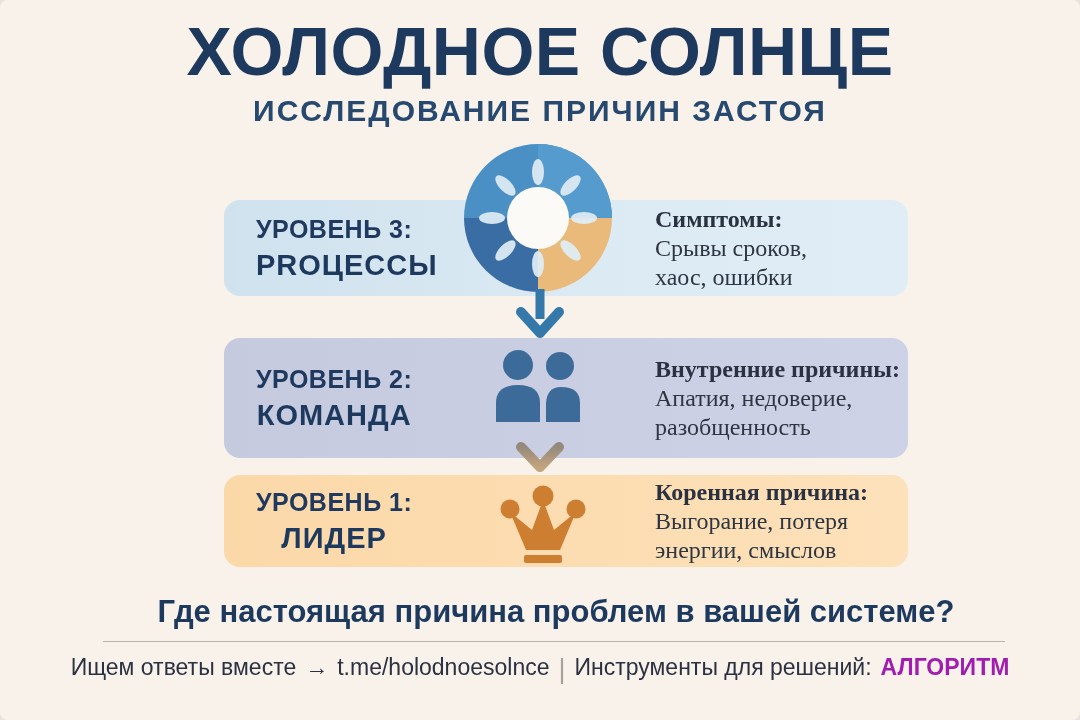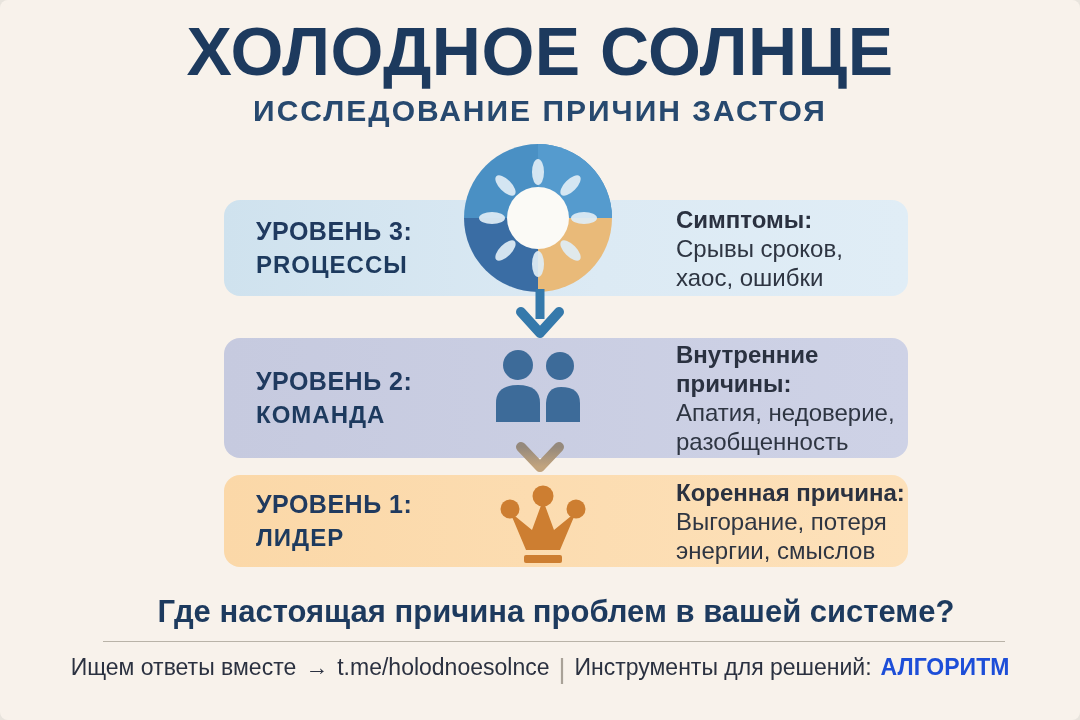--- a/index.html
+++ b/index.html
@@ -11,41 +11,41 @@
   .subtitle{position:absolute;top:94px;left:0;width:100%;text-align:center;
             font-size:30px;font-weight:700;color:#27496f;letter-spacing:2px;}
 
   .band{position:absolute;left:224px;width:656px;border-radius:16px;padding-left:28px;}
   .band-l3{top:200px;height:96px;background:linear-gradient(90deg,#cfe2ee 0%,#dceaf4 55%,#e0edf6 100%);}
   .band-l2{top:338px;height:120px;background:linear-gradient(90deg,#c6cadf 0%,#ced2e6 100%);}
   .band-l1{top:475px;height:92px;background:linear-gradient(90deg,#fbd8a8 0%,#fde1ba 100%);}
 
   .band-label{position:absolute;left:32px;top:50%;transform:translateY(-50%);}
   .band-name{font-size:25px;font-weight:700;color:#203a5f;margin-bottom:5px;letter-spacing:0.5px;}
-  .band-title{font-size:24px;font-weight:800;color:#1d3a5e;letter-spacing:1px;}
+  .band-title{font-size:29px;font-weight:800;color:#1d3a5e;letter-spacing:1px;text-align:center;}
 
-  .band-desc{position:absolute;left:452px;top:50%;transform:translateY(-50%);
-             font-size:24px;line-height:29px;color:#2e3542;}
+  .band-desc{position:absolute;left:431px;top:50%;transform:translateY(-50%);
+             font-size:24px;line-height:29px;color:#2e3542;font-family:Liberation Serif, serif;}
   .desc-title{font-weight:700;color:#2a3140;}
 
   .icon{position:absolute;line-height:0;}
   .sun-wrap{left:460px;top:140px;}
   .arrow1-wrap{left:514px;top:289px;}
   .people-wrap{left:490px;top:346px;}
   .arrow2-wrap{left:514px;top:433px;}
   .crown-wrap{left:497px;top:483px;}
 
   .question{position:absolute;top:594px;left:16px;width:100%;text-align:center;
             font-size:31px;font-weight:700;color:#1d3a5e;}
   .divider{position:absolute;top:641px;left:103px;width:902px;height:1px;background:#b9b3a8;}
 
   .footer{position:absolute;top:654px;left:0;width:100%;display:flex;justify-content:center;
           align-items:flex-start;gap:9px;font-size:23px;color:#2b3140;}
   .footer .sep{color:#a9a298;font-size:27px;font-weight:300;}
-  .footer .brand{font-weight:700;color:#1d4ed8;}
+  .footer .brand{font-weight:700;color:#a21caf;}
 </style>
 </head>
 <body>
 
 <div class="canvas">
 
   <div class="title">ХОЛОДНОЕ СОЛНЦЕ</div>
   <div class="subtitle">ИССЛЕДОВАНИЕ ПРИЧИН ЗАСТОЯ</div>
 
   <div class="band band-l3">

